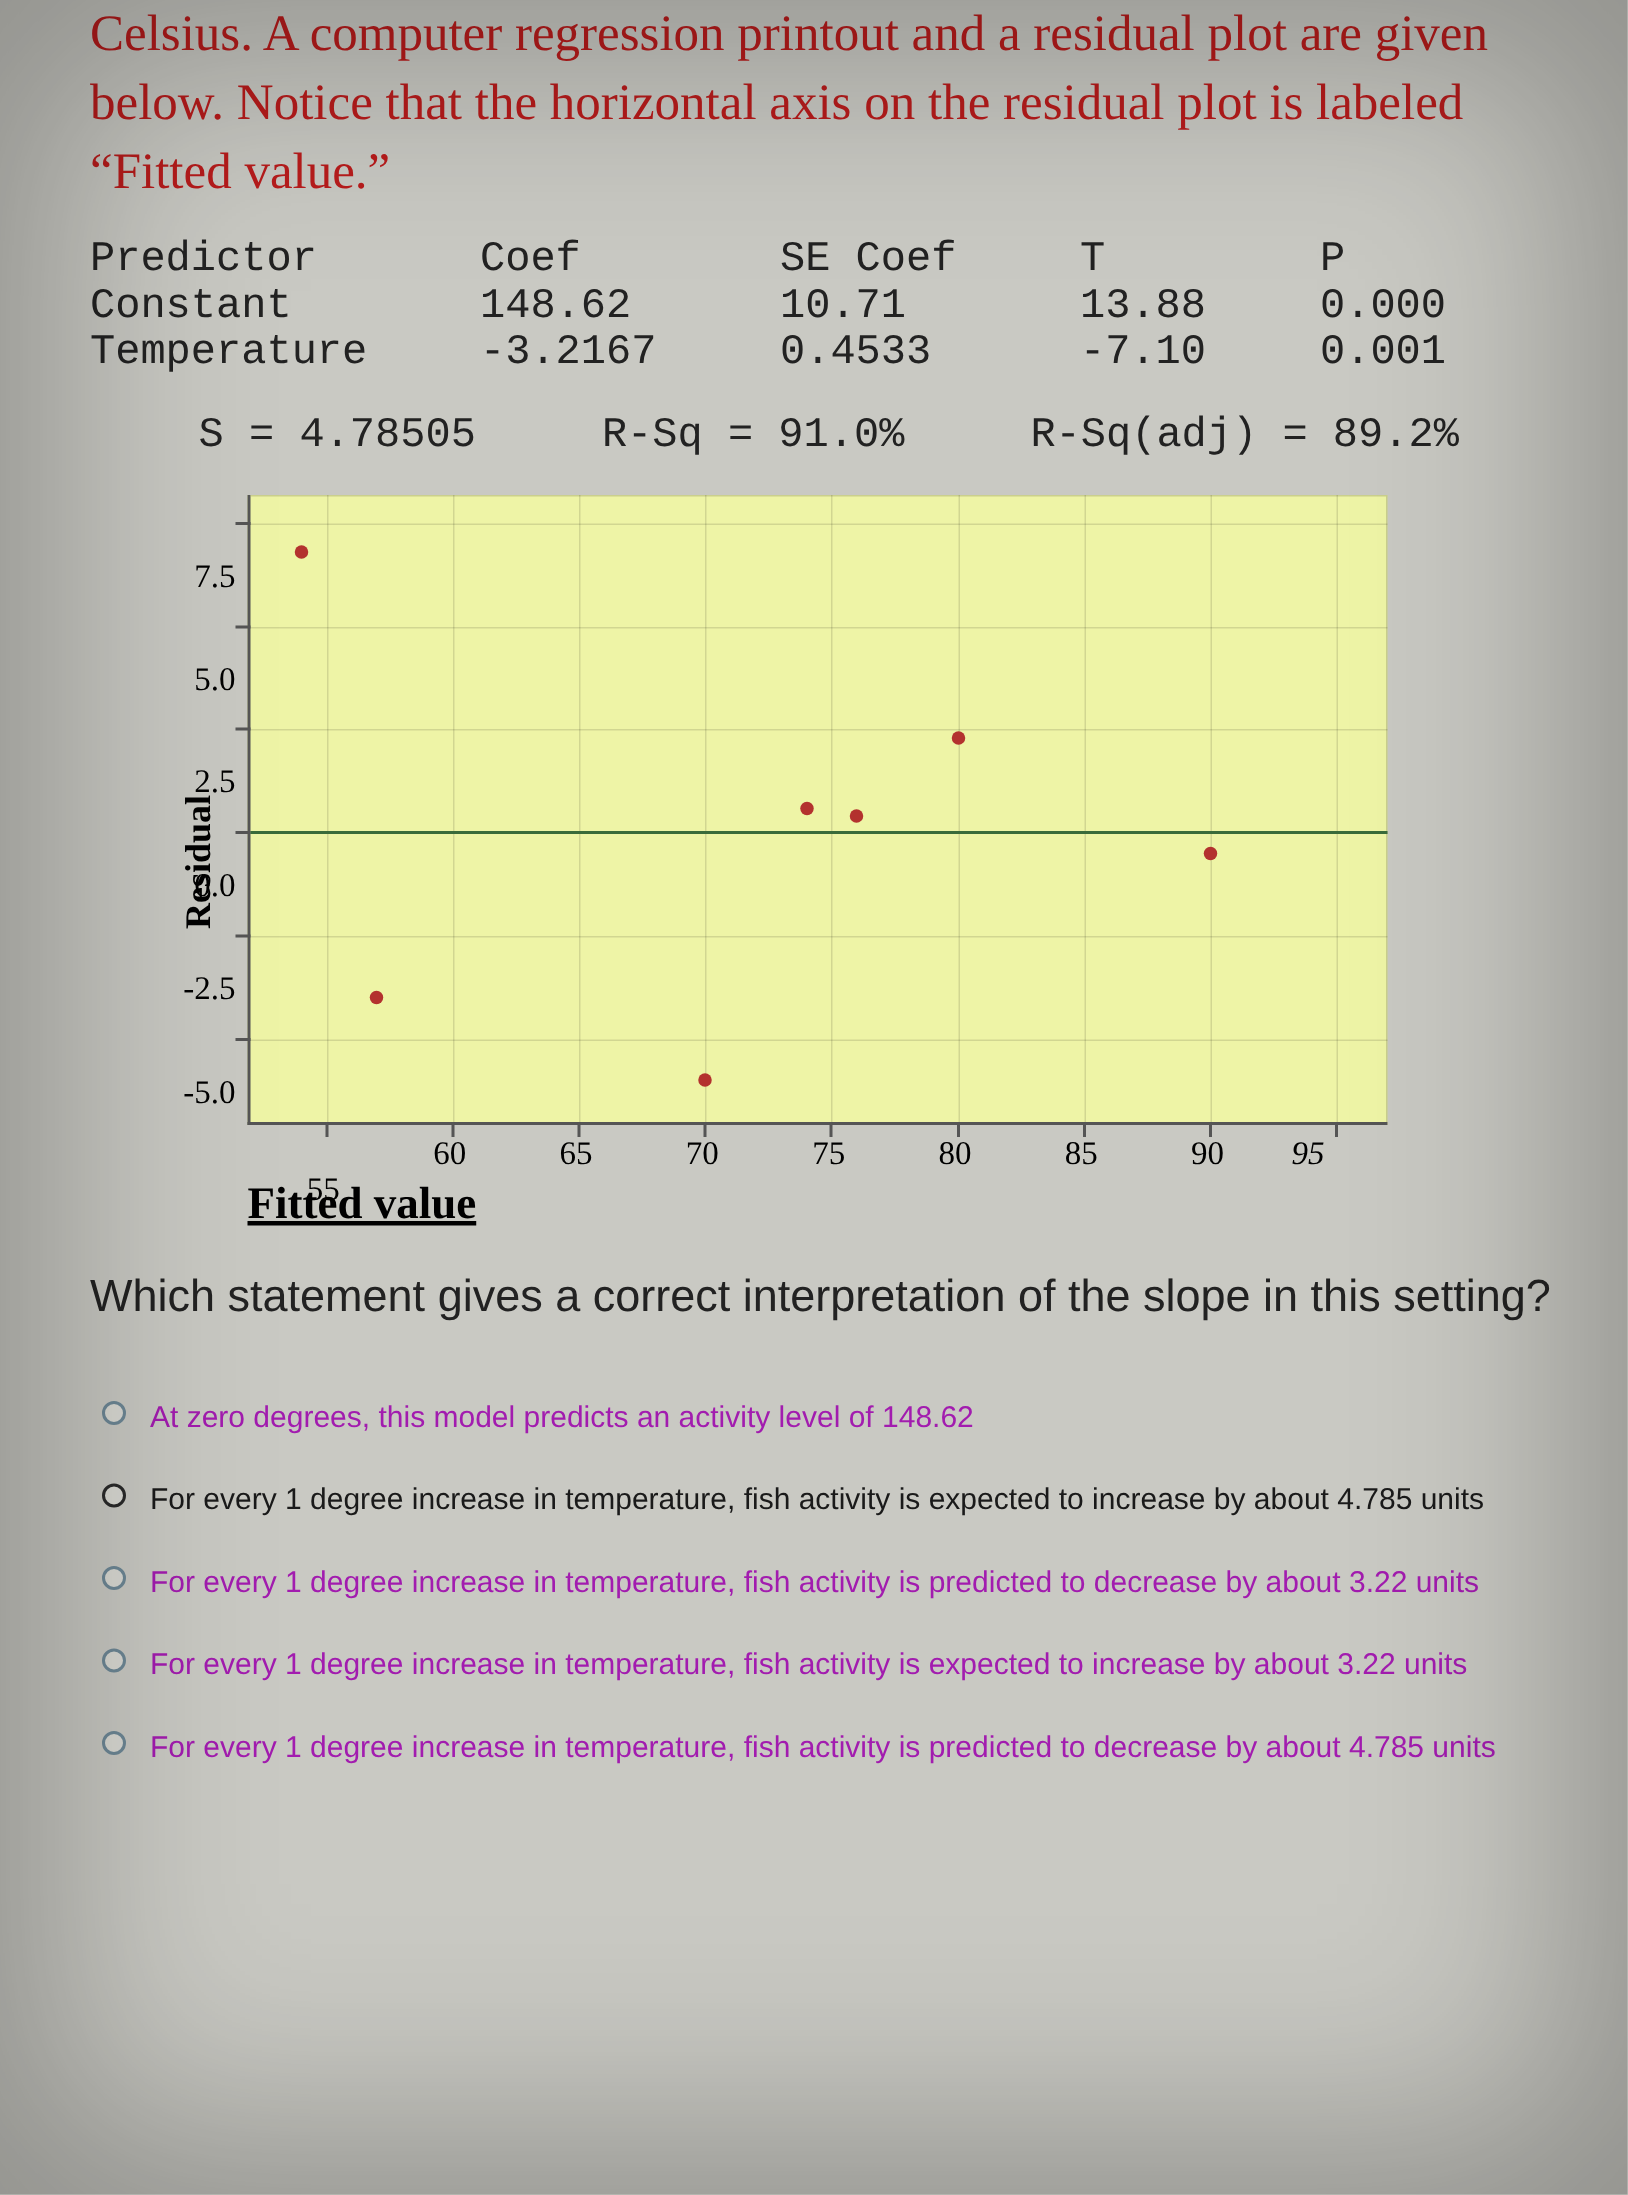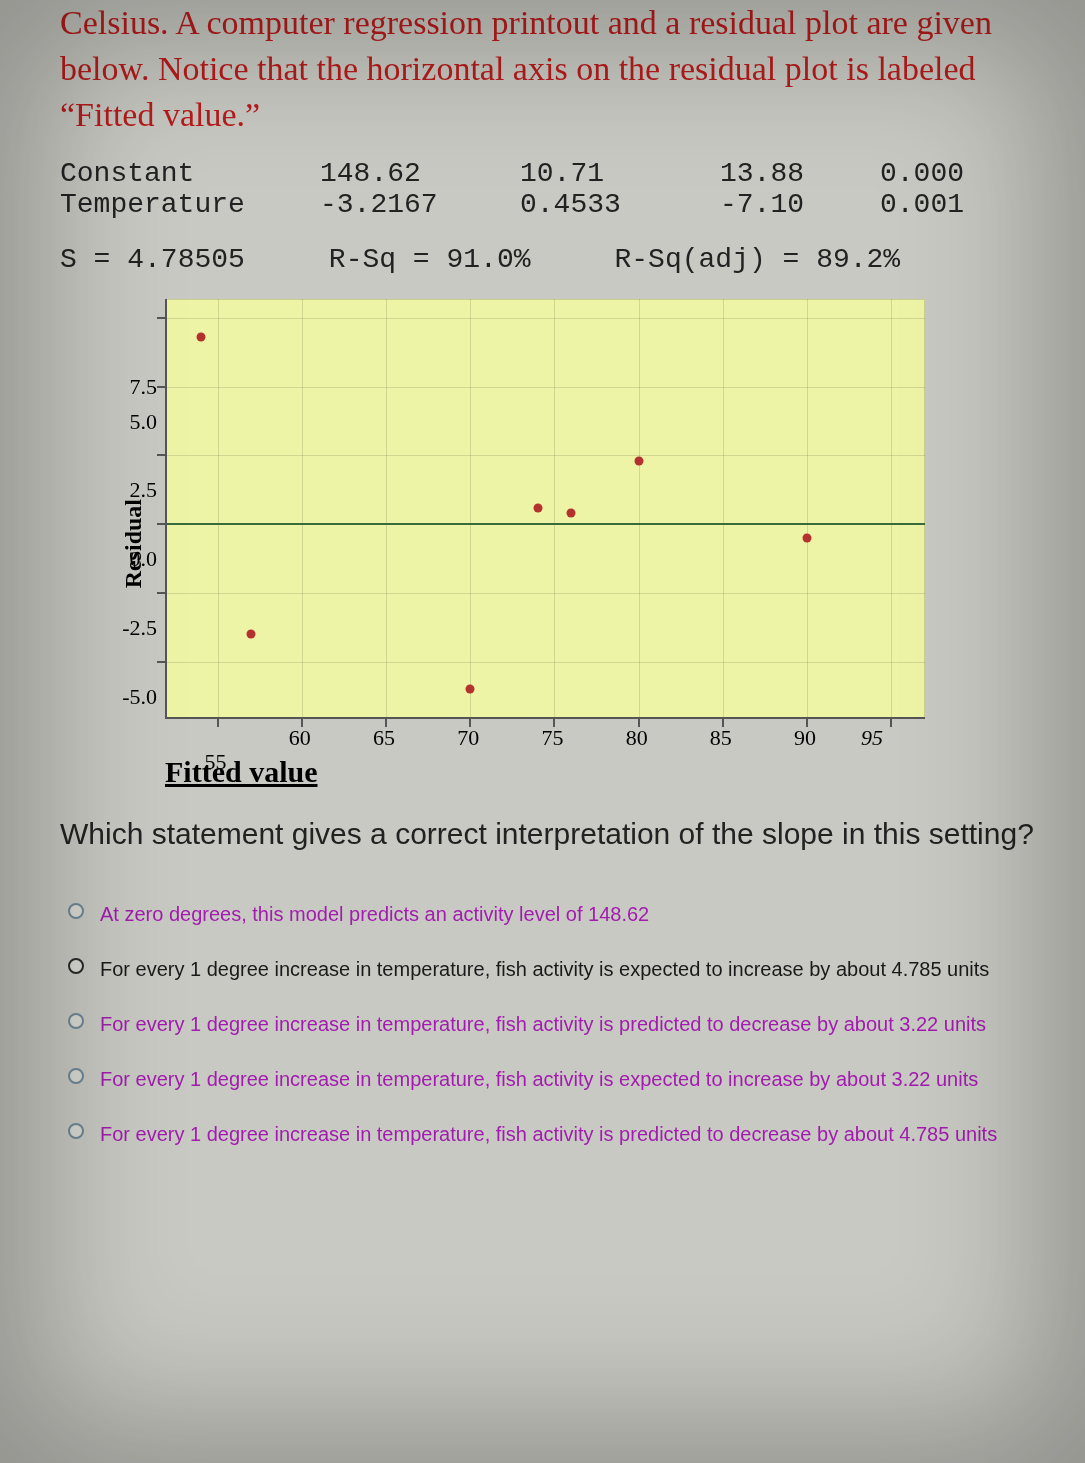--- a/index.html
+++ b/index.html
@@ -31,20 +31,21 @@
   .regression-table .c-pred { width: 260px; }
   .regression-table .c-coef { width: 200px; }
   .regression-table .c-se   { width: 200px; }
   .regression-table .c-t    { width: 160px; }
   .regression-table .c-p    { width: 140px; }
   .stat-line {
     font-family: 'Courier New', monospace;
     font-size: 28px;
     color: #222;
     margin: 14px 0 24px 0;
+    text-align: center;
   }
   .chart-wrap {
     display: flex;
     align-items: center;
     margin: 10px 0 10px 60px;
   }
   .ylab {
     writing-mode: vertical-rl;
     transform: rotate(180deg);
     font-family: Georgia, serif;
@@ -138,20 +139,27 @@
 </style>
 </head>
 <body>
 
 <div class="page">
 
   <div class="intro">Celsius. A computer regression printout and a residual plot are given below. Notice that the horizontal axis on the residual plot is labeled “Fitted value.”</div>
 
   <div class="regression-table">
     <div class="row">
+      <div class="c-pred">Predictor</div>
+      <div class="c-coef">Coef</div>
+      <div class="c-se">SE Coef</div>
+      <div class="c-t">T</div>
+      <div class="c-p">P</div>
+    </div>
+    <div class="row">
       <div class="c-pred">Constant</div>
       <div class="c-coef">148.62</div>
       <div class="c-se">10.71</div>
       <div class="c-t">13.88</div>
       <div class="c-p">0.000</div>
     </div>
     <div class="row">
       <div class="c-pred">Temperature</div>
       <div class="c-coef">-3.2167</div>
       <div class="c-se">0.4533</div>
@@ -164,21 +172,21 @@
     <span>S = </span><span>4.78505</span>
     &nbsp;&nbsp;&nbsp;
     <span>R-Sq = </span><span>91.0%</span>
     &nbsp;&nbsp;&nbsp;
     <span>R-Sq(adj) = </span><span>89.2%</span>
   </div>
 
   <div class="chart-wrap">
     <div class="ylab">Residual</div>
     <div class="yticks" id="yticks">
-        <span style="top: 19.25px; margin-top: 34px;">7.5</span>
+        <span style="top: 19.25px;">7.5</span>
         <span style="top: 88px;">5.0</span>
         <span style="top: 156.75px;">2.5</span>
         <span style="top: 225.5px;">0.0</span>
         <span style="top: 294.25px;">-2.5</span>
         <span style="top: 363px;">-5.0</span>
       </div>
     <div class="plot-col">
       <div class="plot-area" id="plot">
           <div class="grid-h" style="top: 19.25px;"></div>
           <div style="position: absolute; left: -10px; width: 10px; height: 2px; background: rgb(85, 85, 85); top: 18.25px;"></div>

